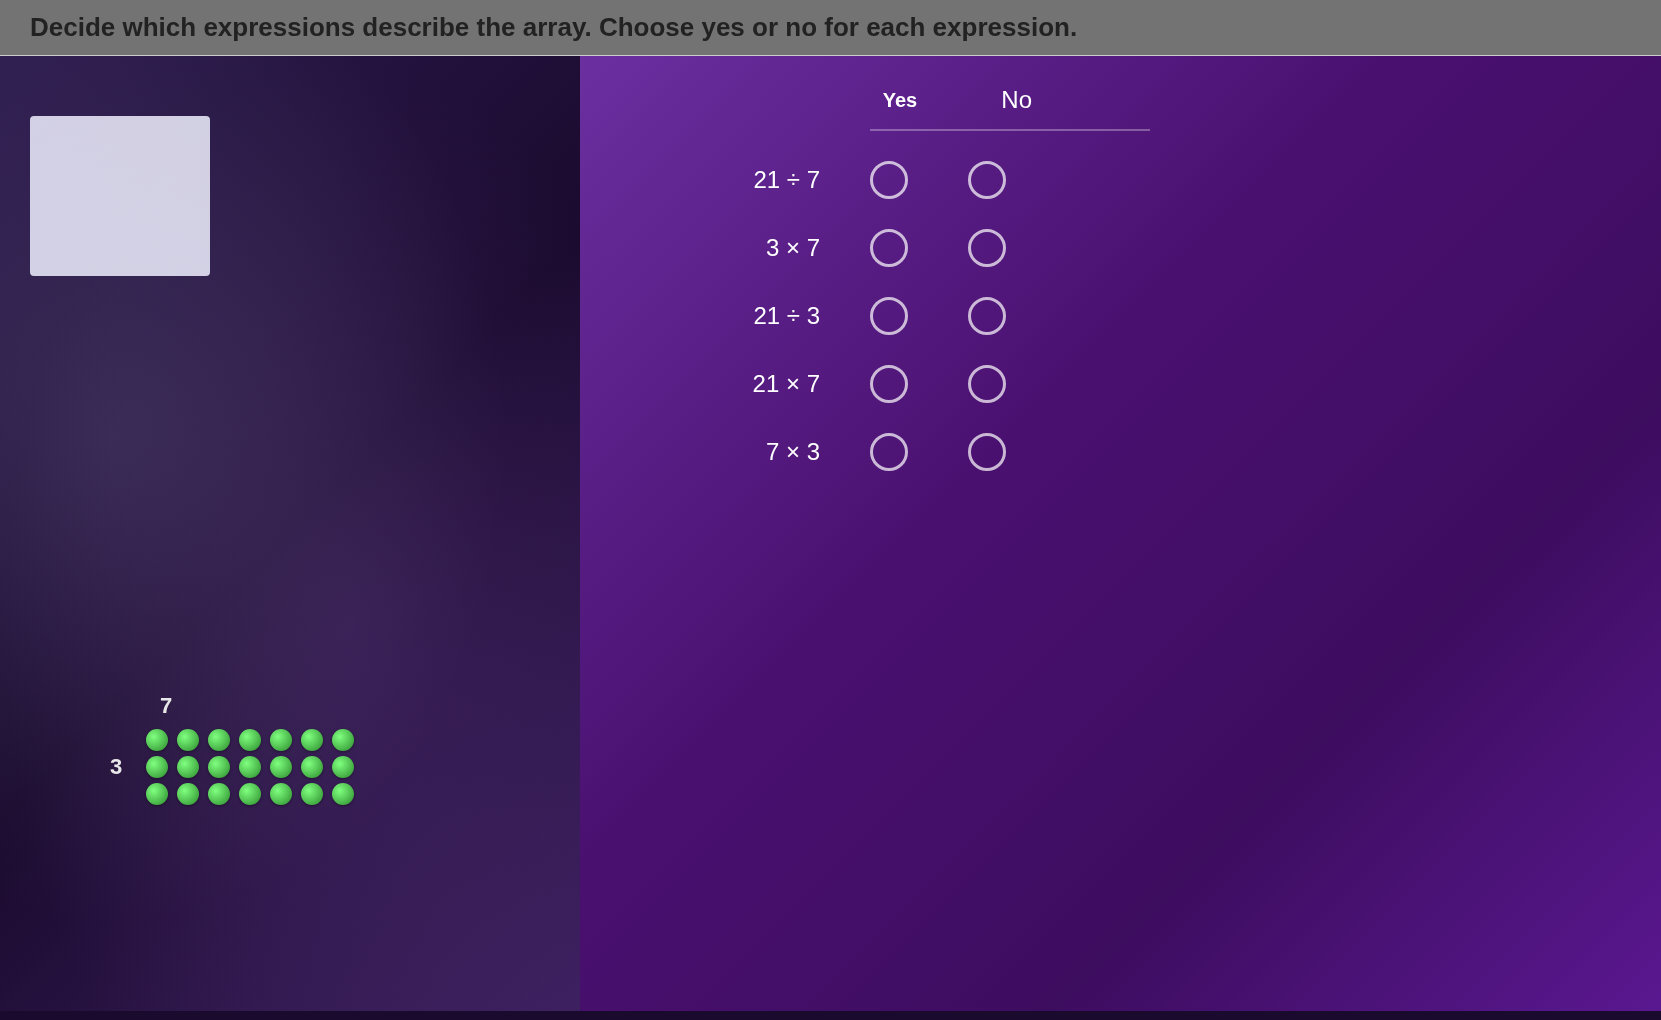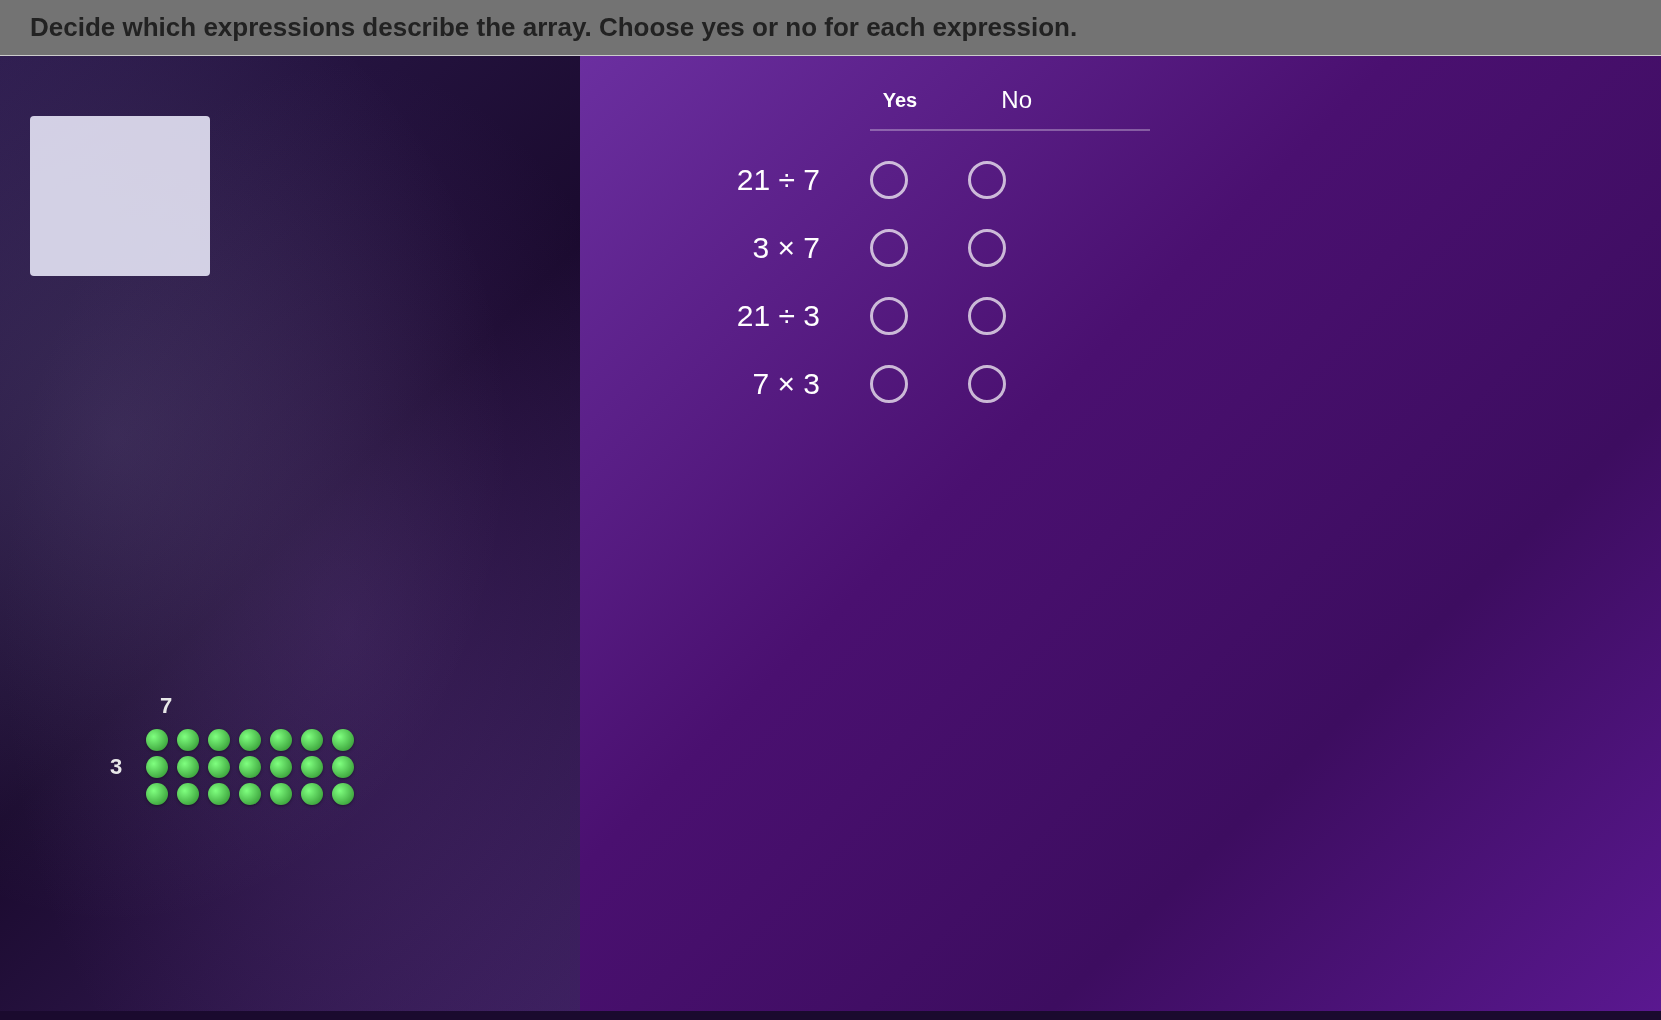--- a/index.html
+++ b/index.html
@@ -124,21 +124,21 @@
 
     .expression-row {
       display: flex;
       flex-direction: row;
       align-items: center;
       width: 100%;
       margin-bottom: 30px;
     }
 
     .expression-text {
-      font-size: 30px;
+      font-size: 24px;
       color: #ffffff;
       width: 160px;
       text-align: right;
       margin-right: 30px;
       flex-shrink: 0;
     }
 
     .radio-group {
       display: flex;
       flex-direction: row;
@@ -270,20 +270,27 @@
           </div>
         </div>
         <div class="expression-row">
           <div class="expression-text">21 ÷ 3</div>
           <div class="radio-group">
             <div class="radio-btn"></div>
             <div class="radio-btn"></div>
           </div>
         </div>
         <div class="expression-row">
+          <div class="expression-text">21 × 7</div>
+          <div class="radio-group">
+            <div class="radio-btn"></div>
+            <div class="radio-btn"></div>
+          </div>
+        </div>
+        <div class="expression-row">
           <div class="expression-text">7 × 3</div>
           <div class="radio-group">
             <div class="radio-btn"></div>
             <div class="radio-btn"></div>
           </div>
         </div>
       </div>
 
   </div>
 </div>

